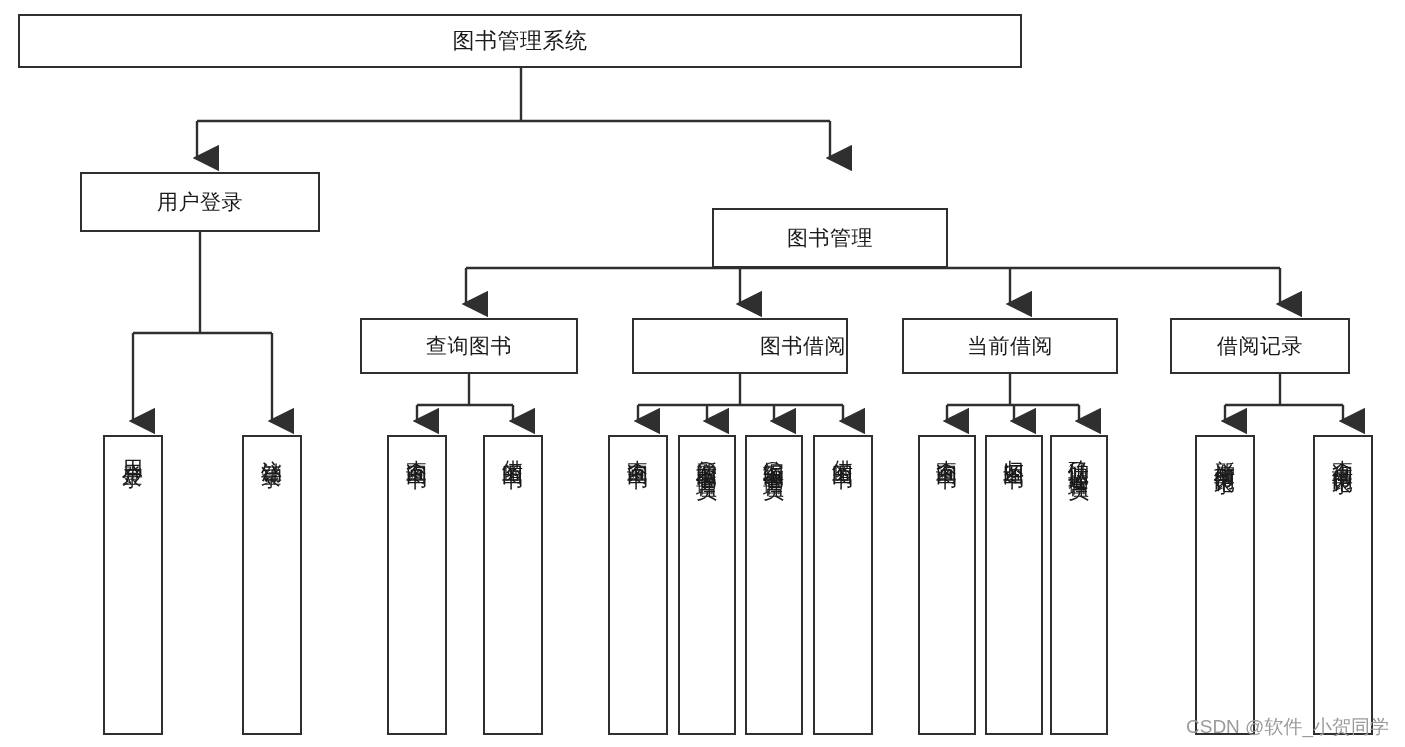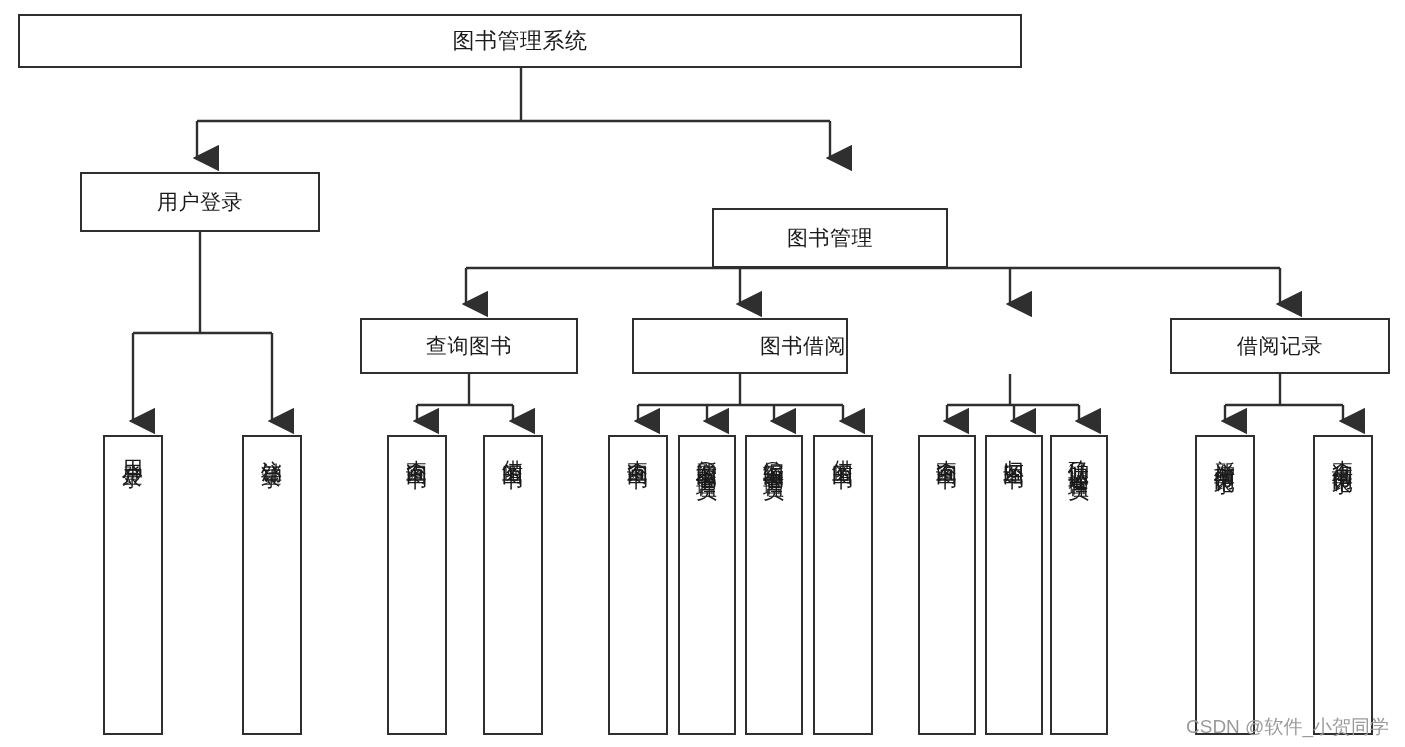--- a/index.html
+++ b/index.html
@@ -133,21 +133,24 @@
   <div class="node horiz" id="node-l1-1" style="left: 712px; top: 172px; width: 236px; height: 60px; margin-top: 36px;">
     <span class="node-label">图书管理</span>
   </div>
 
   <div class="node horiz" id="node-l2-0" style="left: 360px; top: 318px; width: 218px; height: 56px;">
     <span class="node-label">查询图书</span>
   </div>
   <div class="node horiz" id="node-l2-1" style="left: 632px; top: 318px; width: 216px; height: 56px; justify-content: flex-end;">
     <span class="node-label">图书借阅</span>
   </div>
-  <div class="node horiz" id="node-l2-3" style="left: 1170px; top: 318px; width: 220px; height: 56px;">
+  <div class="node horiz" id="node-l2-2" style="left: 902px; top: 318px; width: 216px; height: 56px;">
+    <span class="node-label">当前借阅</span>
+  </div>
+  <div class="node horiz" id="node-l2-3" style="left: 1170px; top: 318px; width: 180px; height: 56px;">
     <span class="node-label">借阅记录</span>
   </div>
 
   <div class="node vert" id="node-leaf-0" style="left: 103px; top: 435px; width: 60px; height: 300px;">
     <span class="node-label">用户登录</span>
   </div>
   <div class="node vert" id="node-leaf-1" style="left: 242px; top: 435px; width: 60px; height: 300px;">
     <span class="node-label">注销登录</span>
   </div>
   <div class="node vert" id="node-leaf-2" style="left: 387px; top: 435px; width: 60px; height: 300px;">

